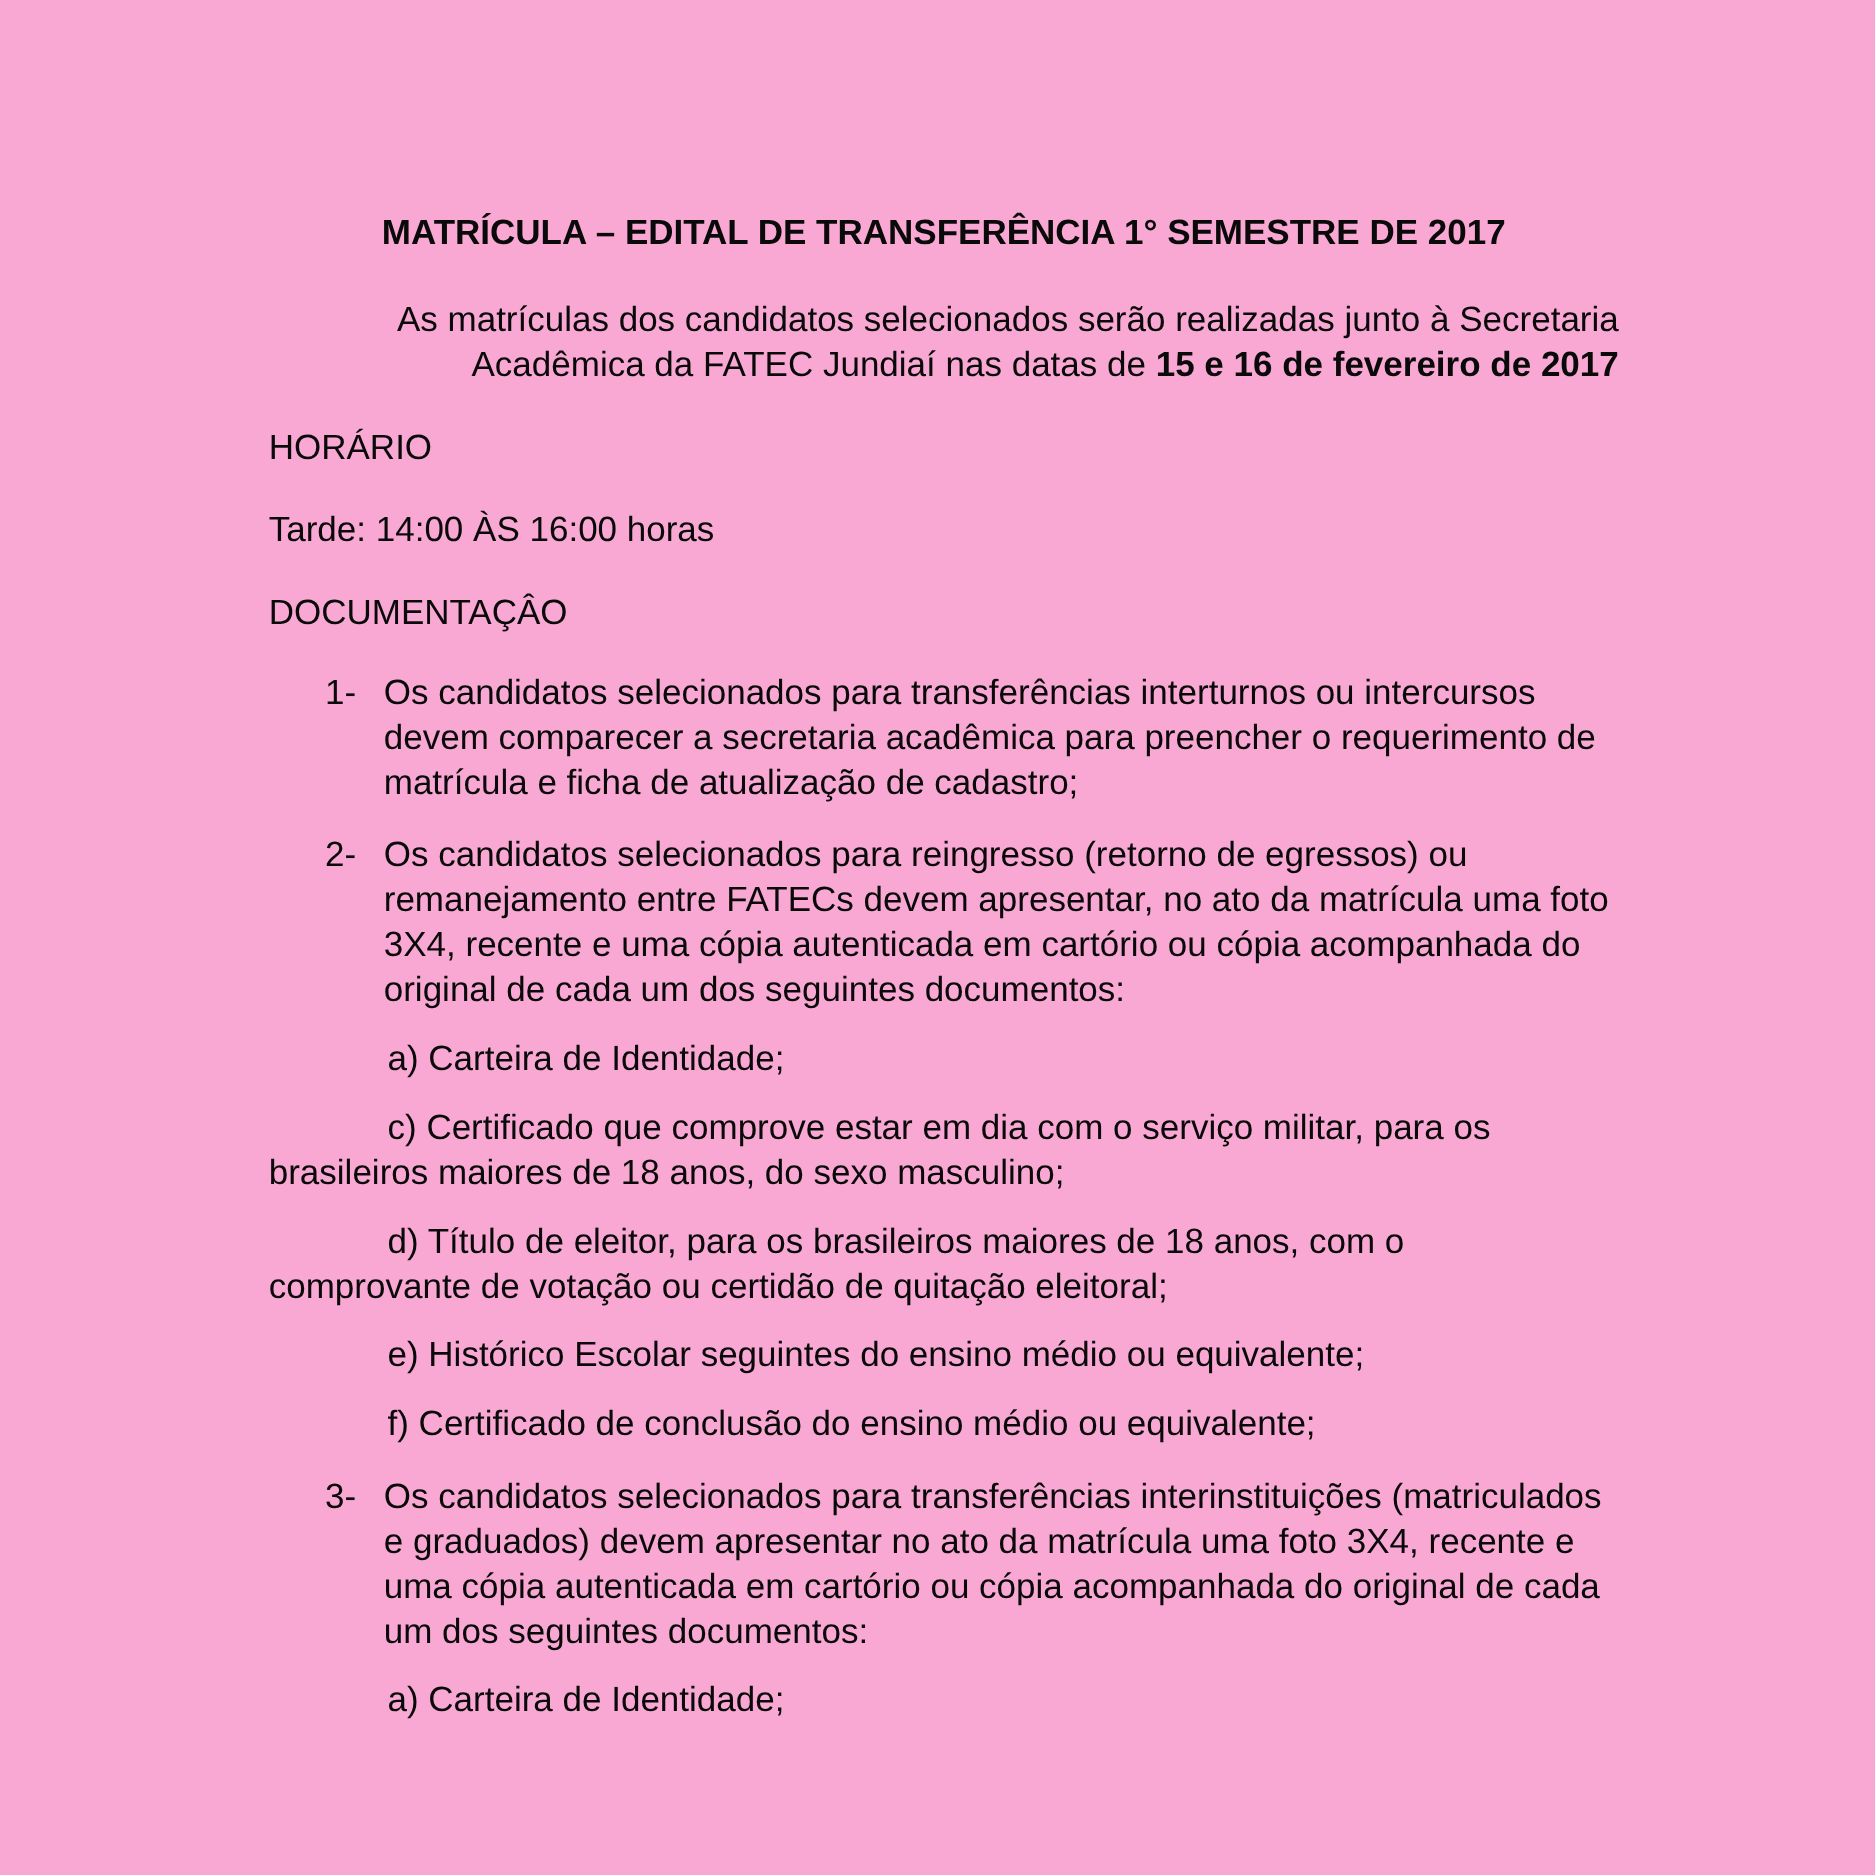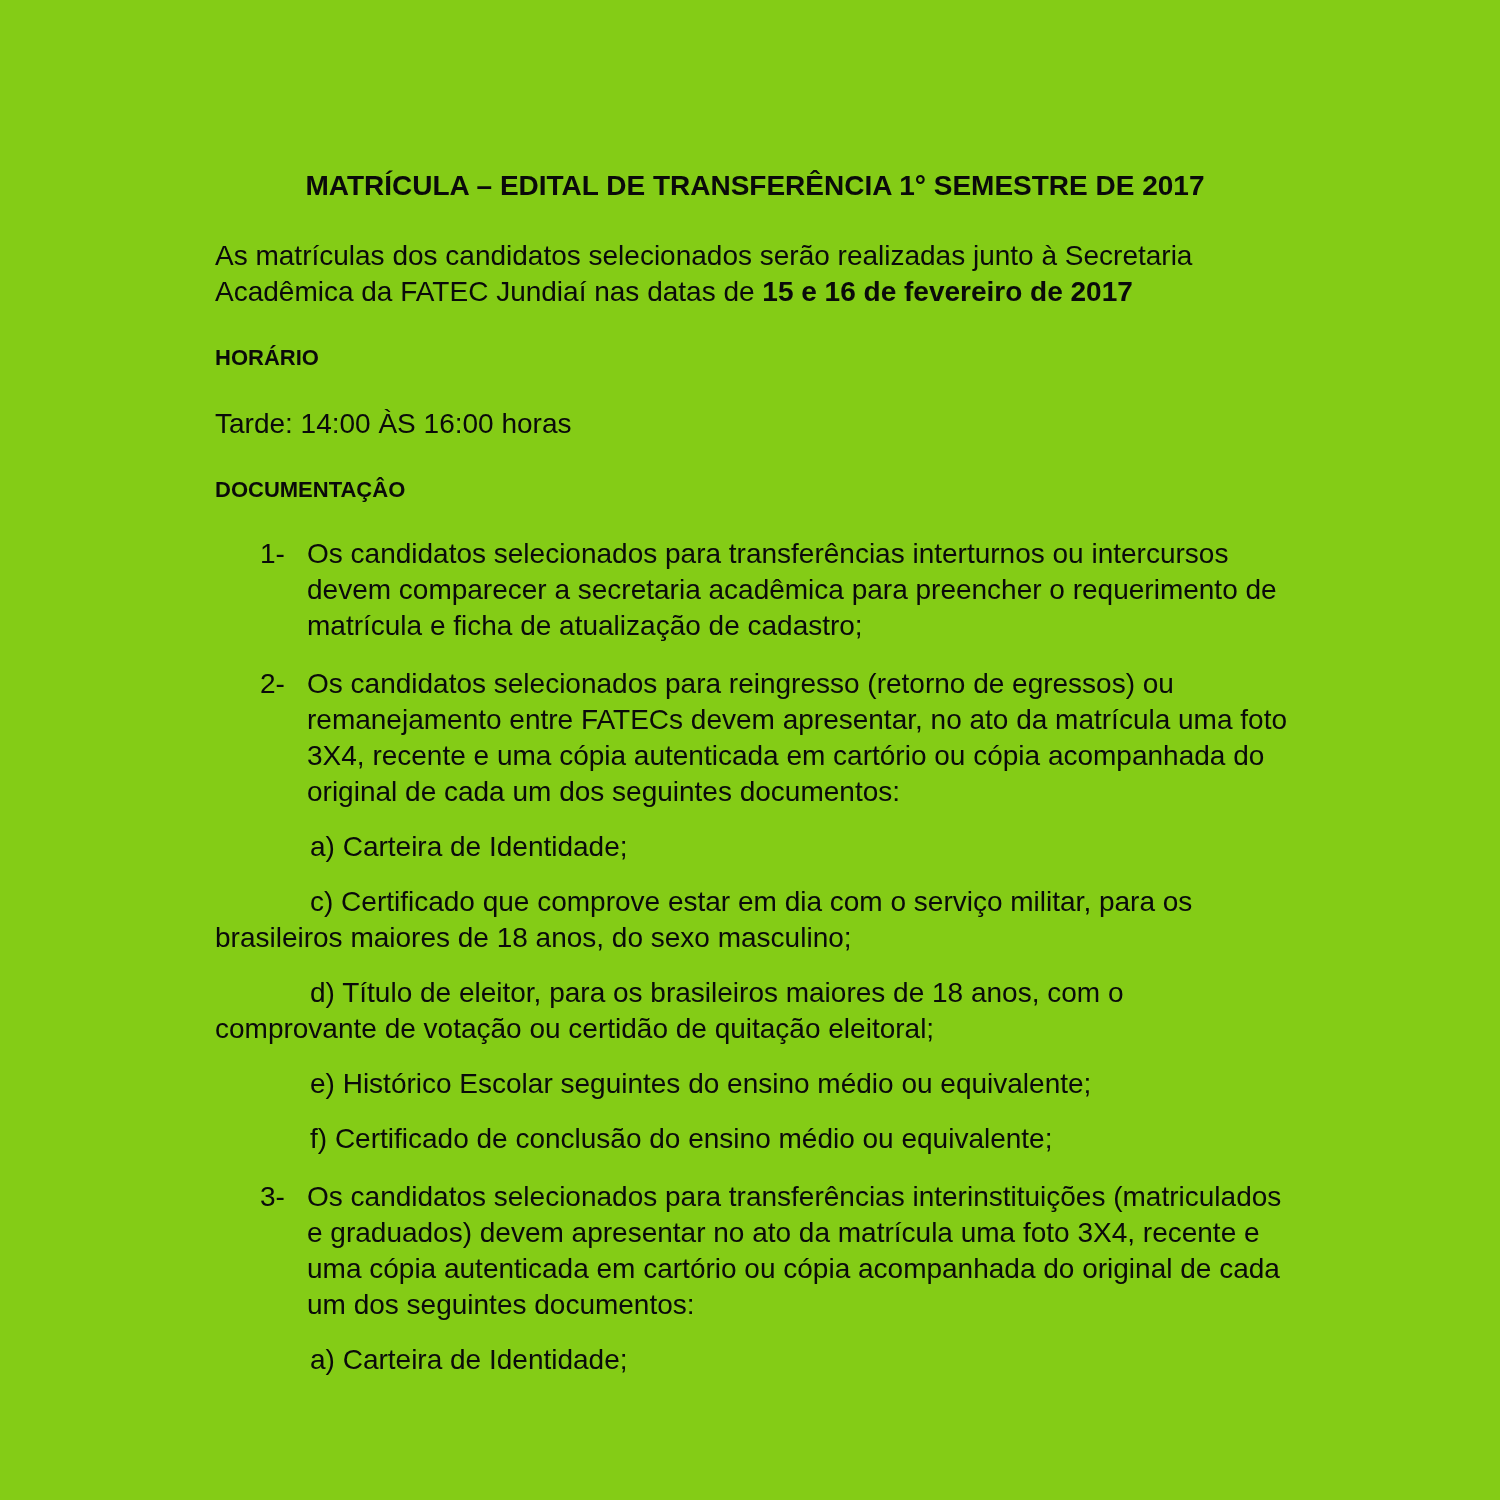--- a/index.html
+++ b/index.html
@@ -4,45 +4,46 @@
 <style>
   html, body {
     margin: 0;
     padding: 0;
     background: #ffffff;
   }
   .page {
     position: relative;
     width: 1500px;
     height: 1500px;
-    background: #84cc16;
+    background: #f9a8d4;
     box-sizing: border-box;
     padding: 168px 205px 0 215px;
     font-family: "Liberation Sans", sans-serif;
     font-size: 28px;
     line-height: 36px;
     color: #0a0a0a;
     overflow: hidden;
   }
   .doc-title {
     font-size: 28px;
     font-weight: bold;
     text-align: center;
     margin: 0 0 34px 0;
     line-height: 36px;
   }
   p.para {
     margin: 0;
   }
   .intro {
     margin: 0 0 0 0;
+    text-align: right;
   }
   .section-heading {
-    font-size: 22px;
-    font-weight: bold;
+    font-size: 28px;
+    font-weight: normal;
     margin: 30px 0 0 0;
     line-height: 36px;
   }
   .hours {
     margin-top: 30px;
   }
   .num-item {
     display: flex;
     margin-top: 22px;
   }

